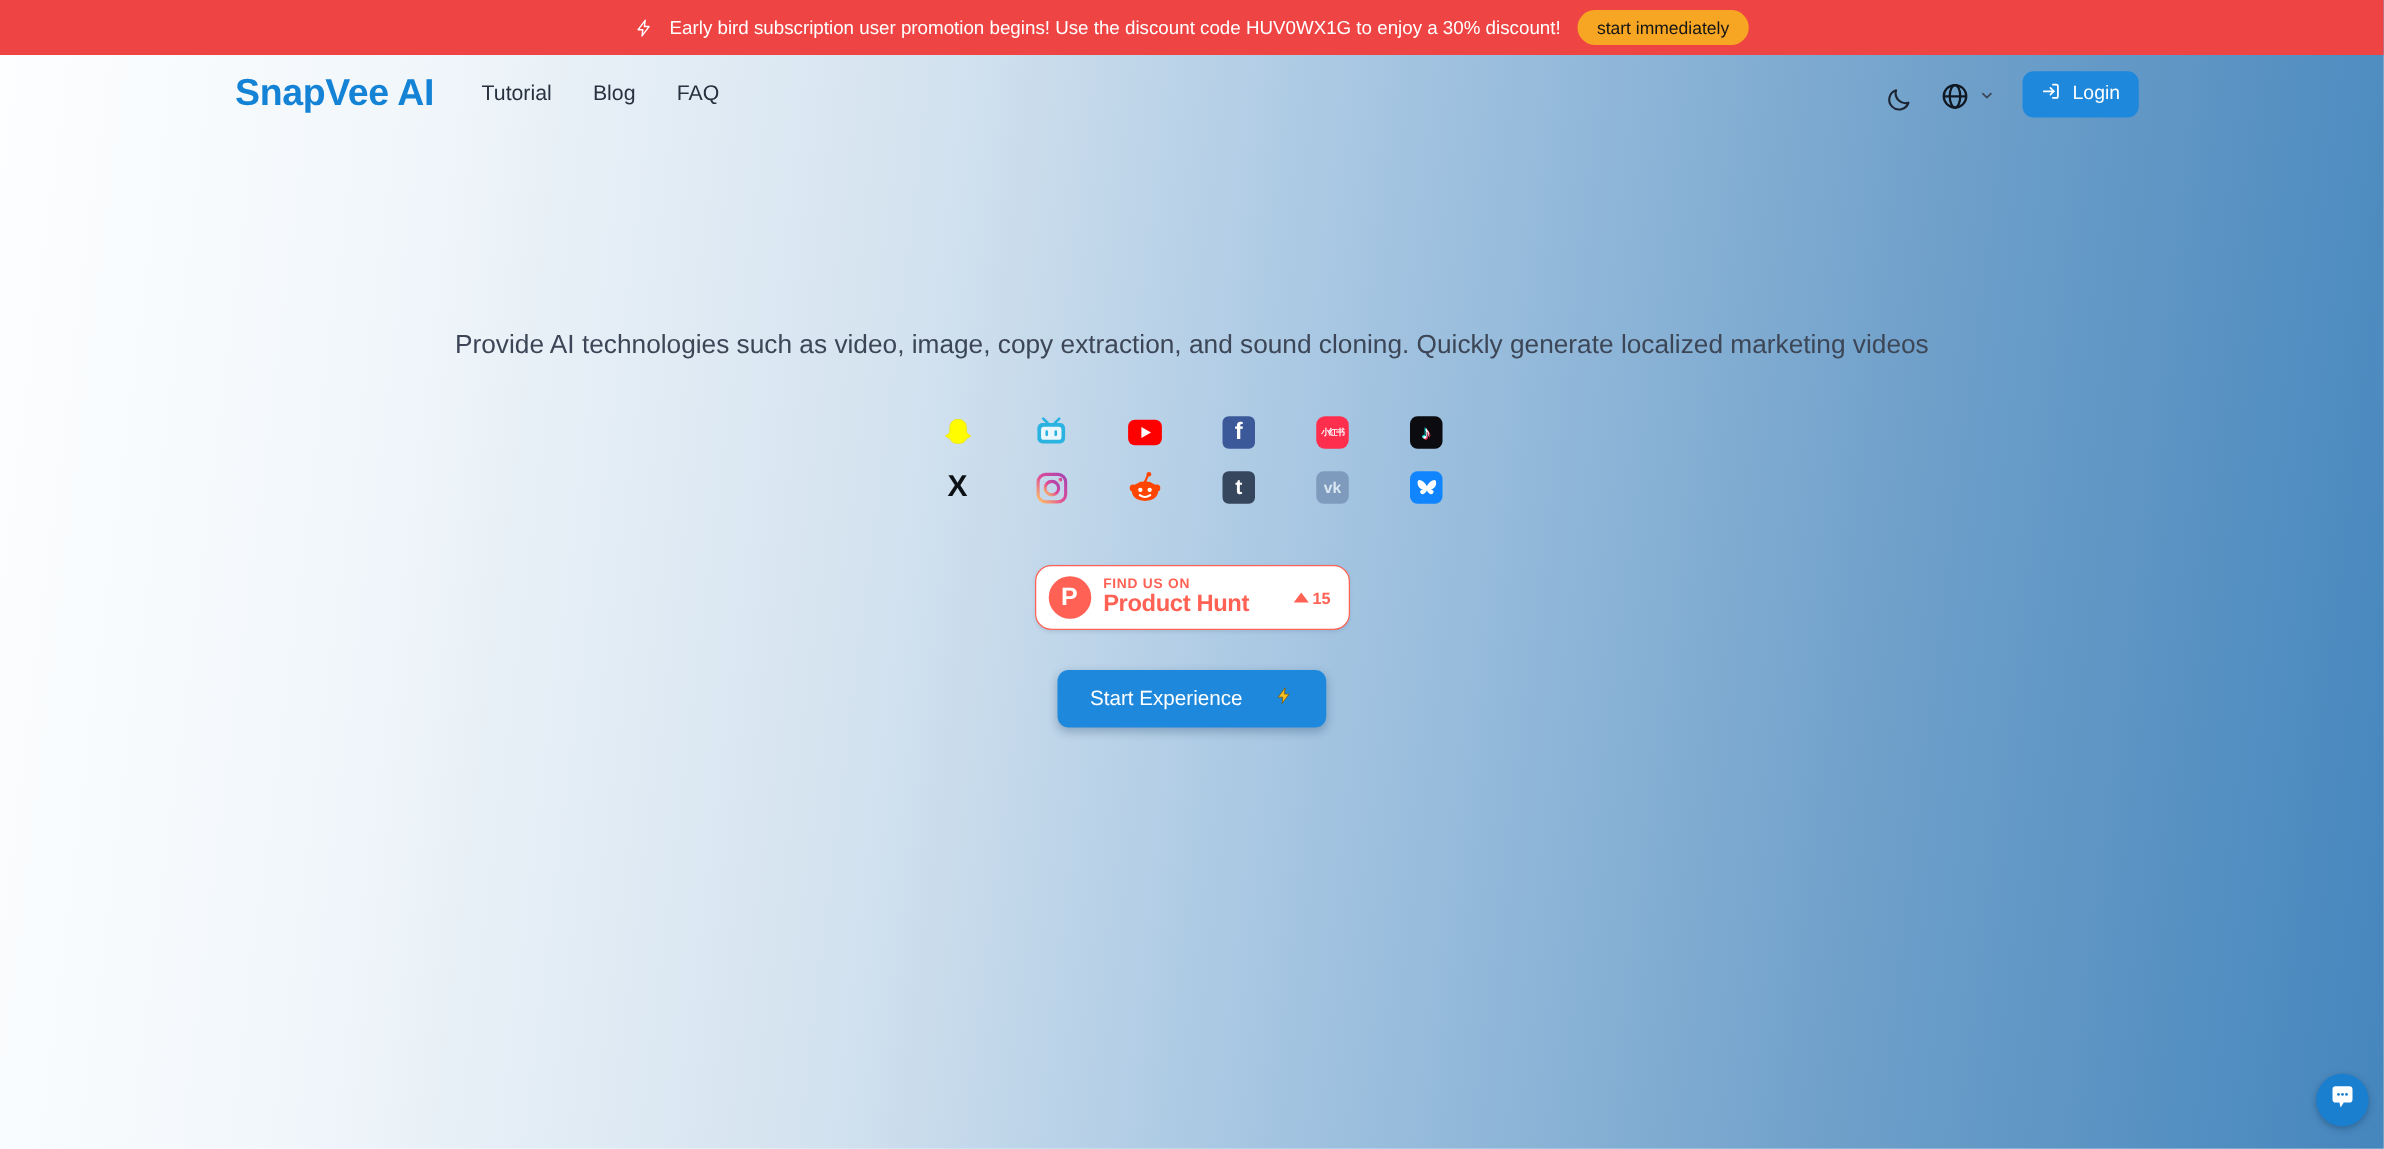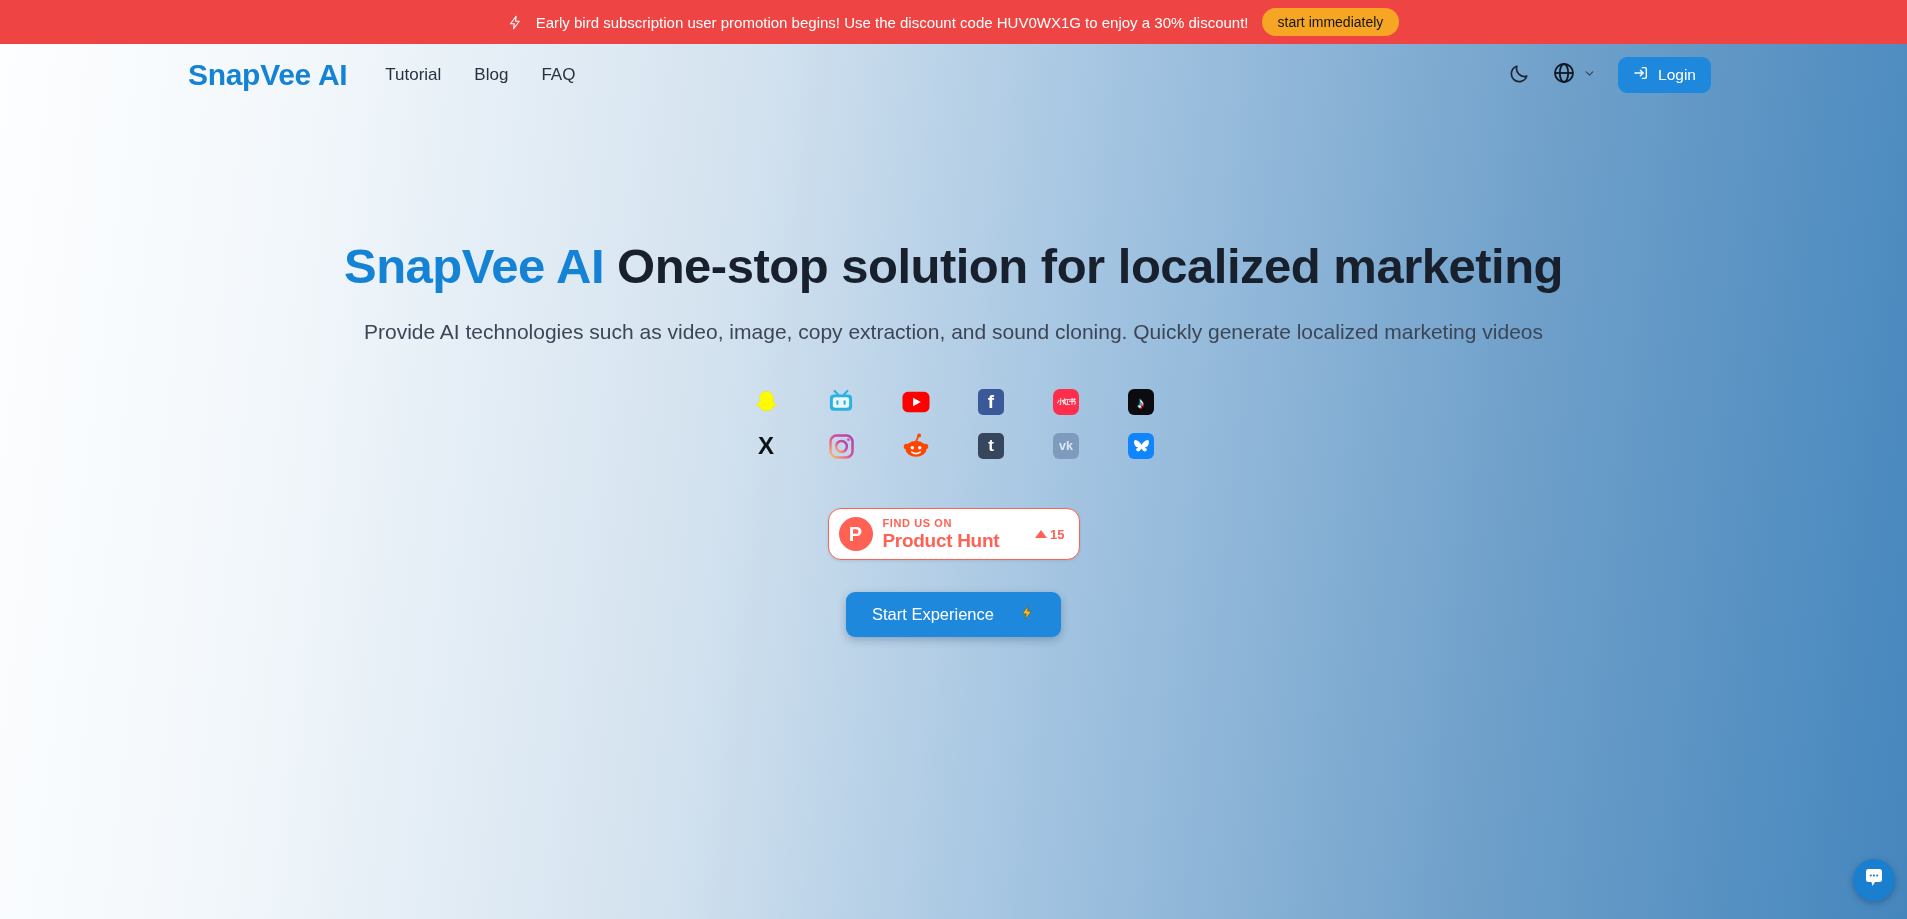--- a/index.html
+++ b/index.html
@@ -23,21 +23,21 @@
   }
 
   
   .header {
     height: 62px; display: flex; align-items: center;
     padding: 0 196px 0 188px;
   }
   .logo { font-size: 30px; font-weight: 700; color: #1583d5; letter-spacing: -0.3px; cursor: pointer; }
   .nav { display: flex; gap: 33px; margin-left: 38px; }
   .nav-item { font-size: 17px; color: #28313f; cursor: pointer; }
-  .header-right { margin-left: auto; display: flex; align-items: center; gap: 22px; }
+  .header-right { margin-left: auto; display: flex; align-items: flex-end; gap: 22px; }
   .icon-btn { display: flex; align-items: center; cursor: pointer; background: none; border: none; }
   .lang-group { display: flex; align-items: center; gap: 7px; cursor: pointer; }
   .login-btn {
     display: flex; align-items: center; gap: 9px;
     background: #1e88dd; color: #fff; border: none; cursor: pointer;
     border-radius: 9px; padding: 8px 15px; font-size: 15.5px;
     font-family: "Liberation Sans", sans-serif;
   }
 
   
@@ -148,21 +148,20 @@
           <path d="M3 12h12"></path>
             <path d="m11 8 4 4-4 4"></path>
         </svg>
       </span>
       <span>Login</span>
     </button>
   </div>
 </div>
 
 <div class="hero">
-  <h1 class="hero-title"><span class="brand">SnapVee AI</span><span>One-stop solution for localized marketing</span></h1>
   <div class="hero-subtitle">Provide AI technologies such as video, image, copy extraction, and sound cloning. Quickly generate localized marketing videos</div>
 
   <div class="social">
     <div class="social-row">
       <div class="s-icon">
         <svg width="27" height="27" viewBox="0 0 24 24" fill="#fffc00" stroke="#efe40c" stroke-width="0.6">
           <path d="M12 2.2c-3.4 0-5.9 2.5-5.9 5.9v2.9c-.8 1.9-2 2.4-3.1 2.7.4 1 1.6 1.7 3.1 1.9.2 1 .7 1.8 1.5 2.2-.1.7 1.6 1.5 4.4 1.5s4.5-.8 4.4-1.5c.8-.4 1.3-1.2 1.5-2.2 1.5-.2 2.7-.9 3.1-1.9-1.1-.3-2.3-.8-3.1-2.7V8.1c0-3.4-2.5-5.9-5.9-5.9z"></path>
         </svg>
       </div>
       <div class="s-icon">

